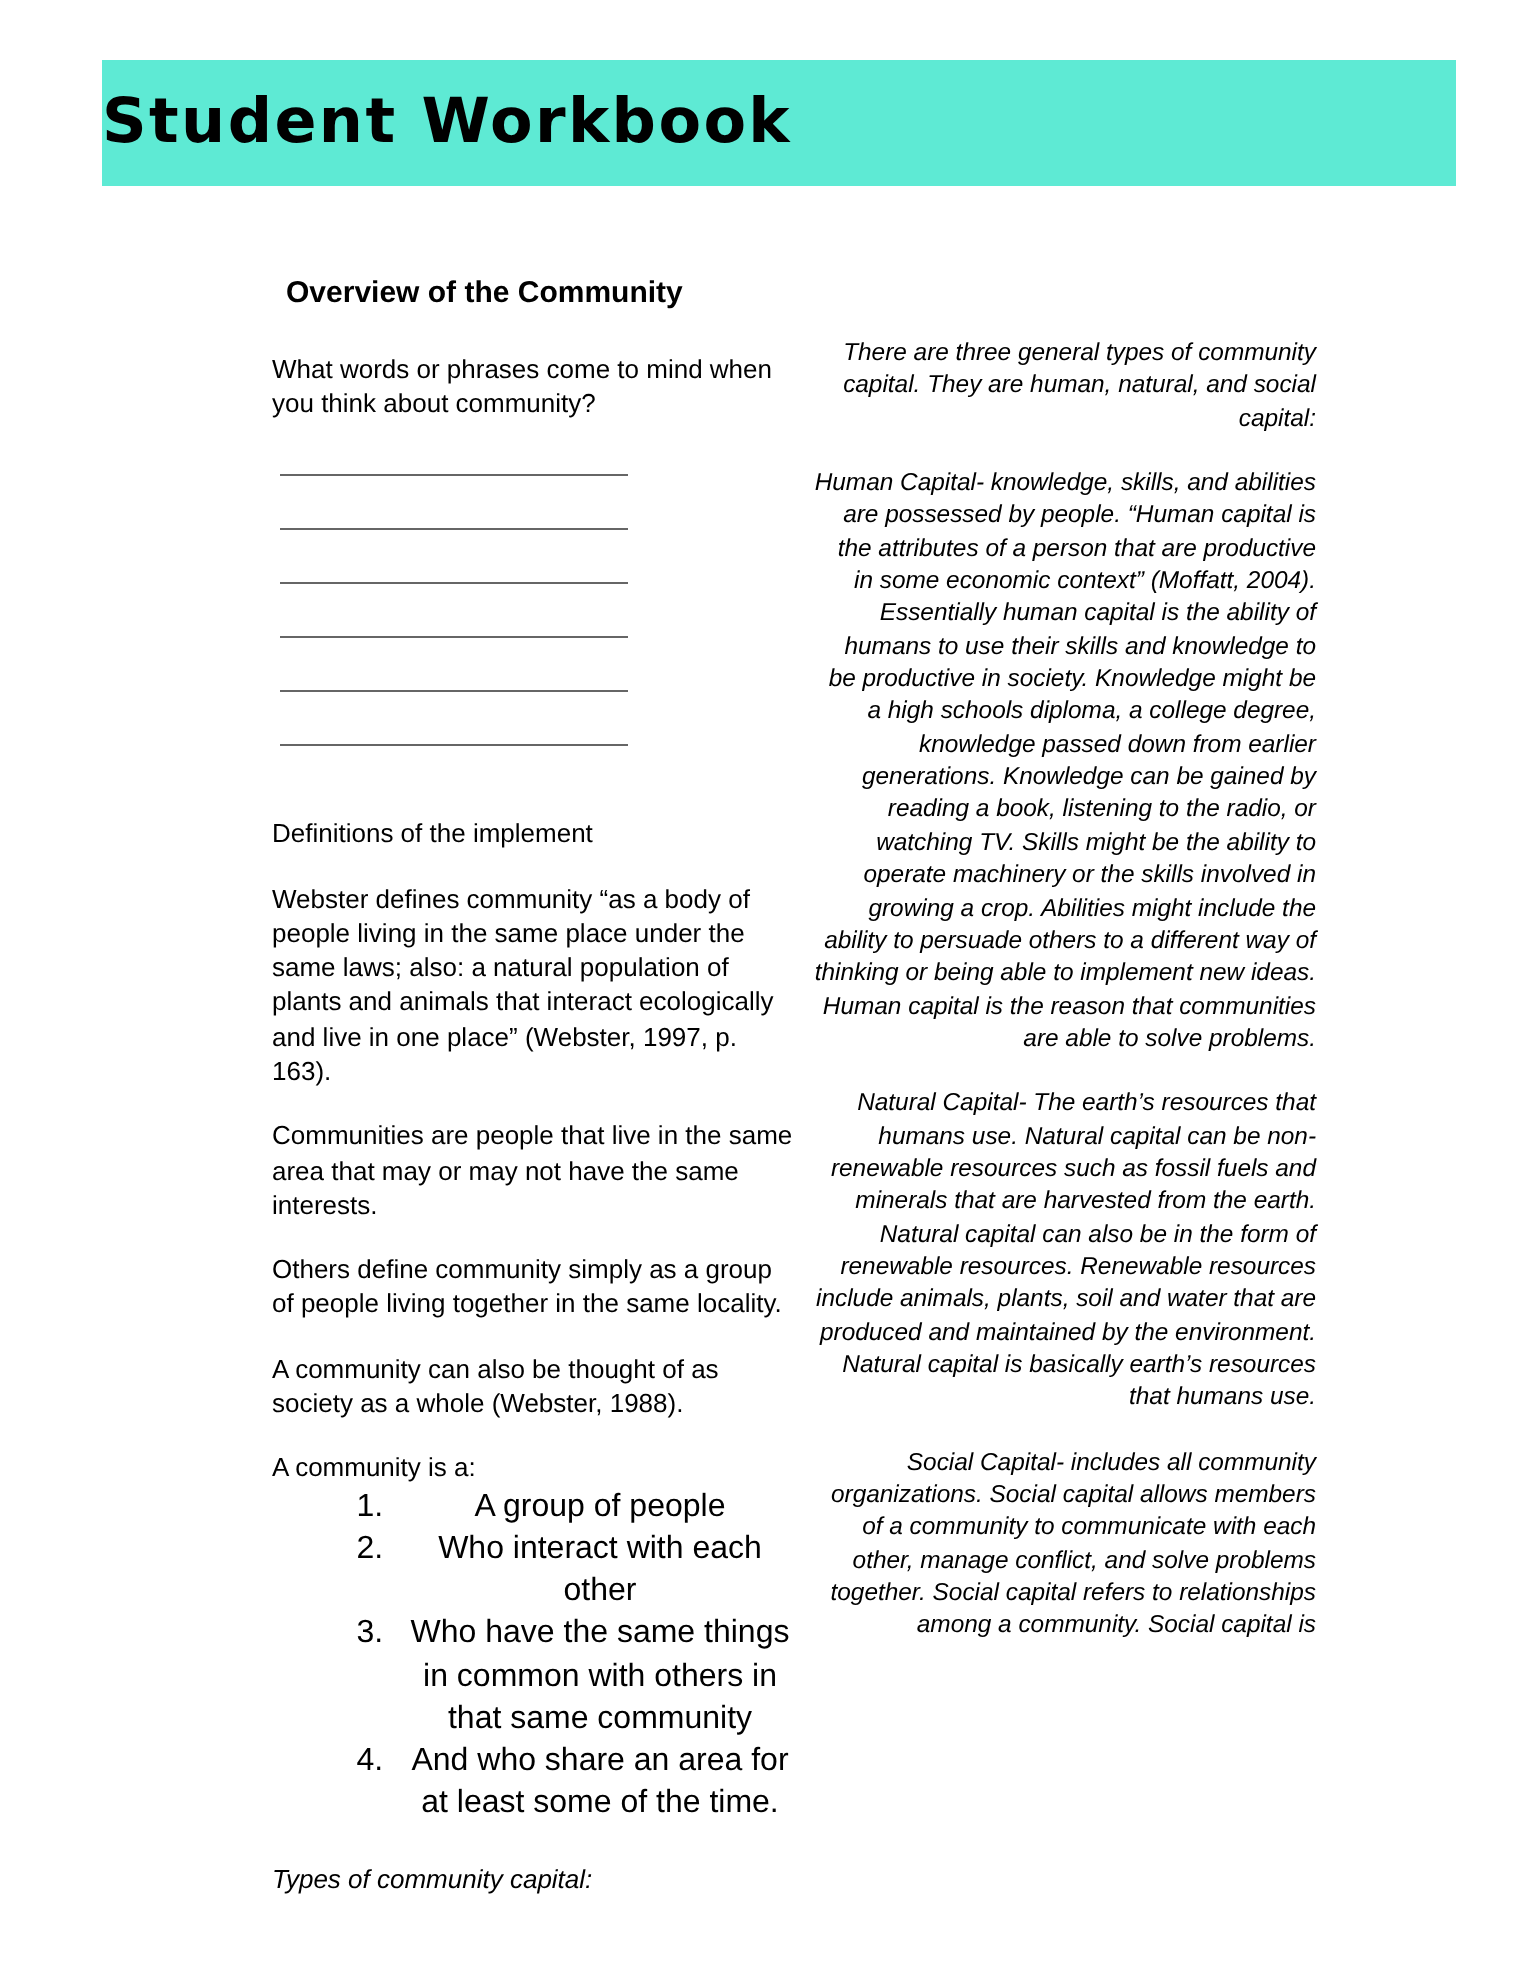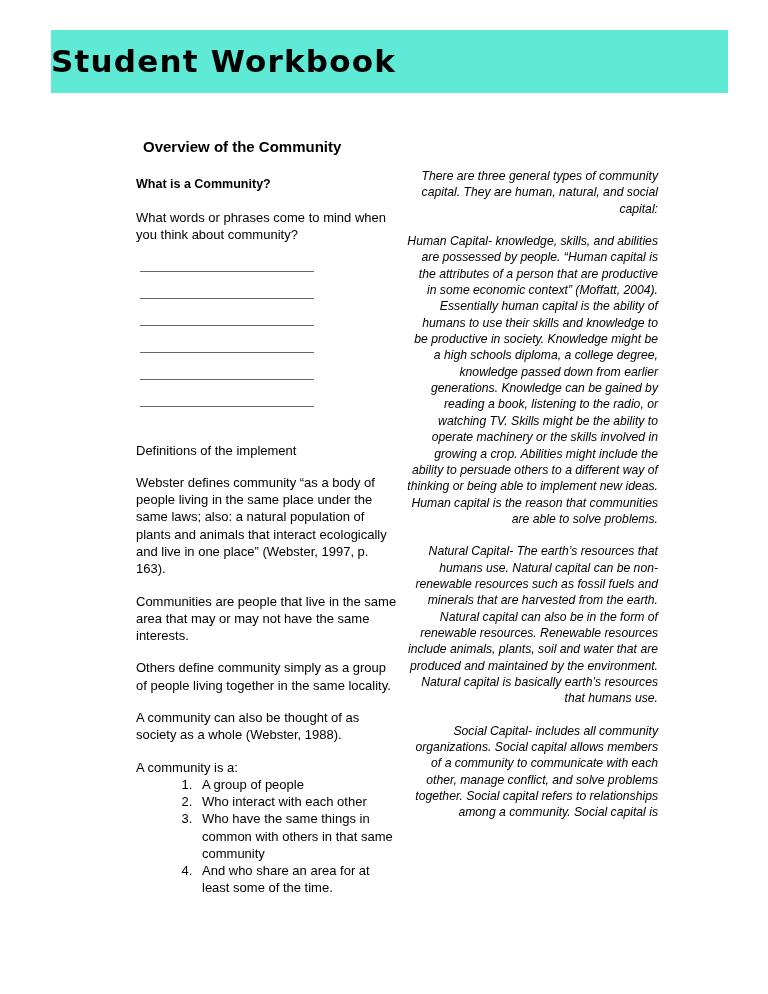--- a/index.html
+++ b/index.html
@@ -99,22 +99,23 @@
     margin: 0 0 5px 0;
   }
 
   .spacer-lg { height: 30px; }
   .spacer-md { height: 18px; }
 
   
   ol.community-list {
     margin: 0 0 0 0;
     padding-left: 60px;
-    font-size: 13px;
+    font-size: 16px;
     line-height: 1.33;
+    text-align: center;
   }
   ol.community-list li {
     padding-left: 6px;
     margin-bottom: 0px;
   }
 
   
   .rpara {
     font-size: 12.2px;
     font-style: italic;
@@ -134,21 +135,20 @@
 <div class="page">
 
   <div class="title-banner">
     <span class="title-text">Student Workbook</span>
   </div>
 
   <div class="col-left">
 
     <h1 class="section-heading">Overview of the Community</h1>
 
-    <h2 class="sub-heading">What is a Community?</h2>
 
     <p class="para tight">What words or phrases come to mind when you think about community?</p>
 
     <ul class="answer-lines">
       <li></li>
       <li></li>
       <li></li>
       <li></li>
       <li></li>
       <li></li>
@@ -170,20 +170,21 @@
 
     <ol class="community-list">
       <li>A group of people</li>
       <li>Who interact with each other</li>
       <li>Who have the same things in common with others in that same community</li>
       <li>And who share an area for at least some of the time.</li>
     </ol>
 
     <div class="spacer-md"></div>
 
+    <p class="para italic tight">Types of community capital:</p>
 
   </div>
 
   <div class="col-right">
 
     <p class="rpara">There are three general types of community capital. They are human, natural, and social capital:</p>
 
     <p class="rpara">
       <span class="lead">Human Capital-</span><span> knowledge, skills, and abilities are possessed by people. “Human capital is the attributes of a person that are productive in some economic context” (Moffatt, 2004). Essentially human capital is the ability of humans to use their skills and knowledge to be productive  in society. Knowledge might be a high schools diploma, a college degree, knowledge passed down from earlier generations. Knowledge can be gained by reading a book, listening to the radio, or watching TV. Skills might be the ability to operate machinery or the skills involved in growing a crop. Abilities might include the ability to persuade others to a different way of thinking or being able to implement new ideas. Human capital is the reason that communities are able to solve problems.</span>
     </p>

